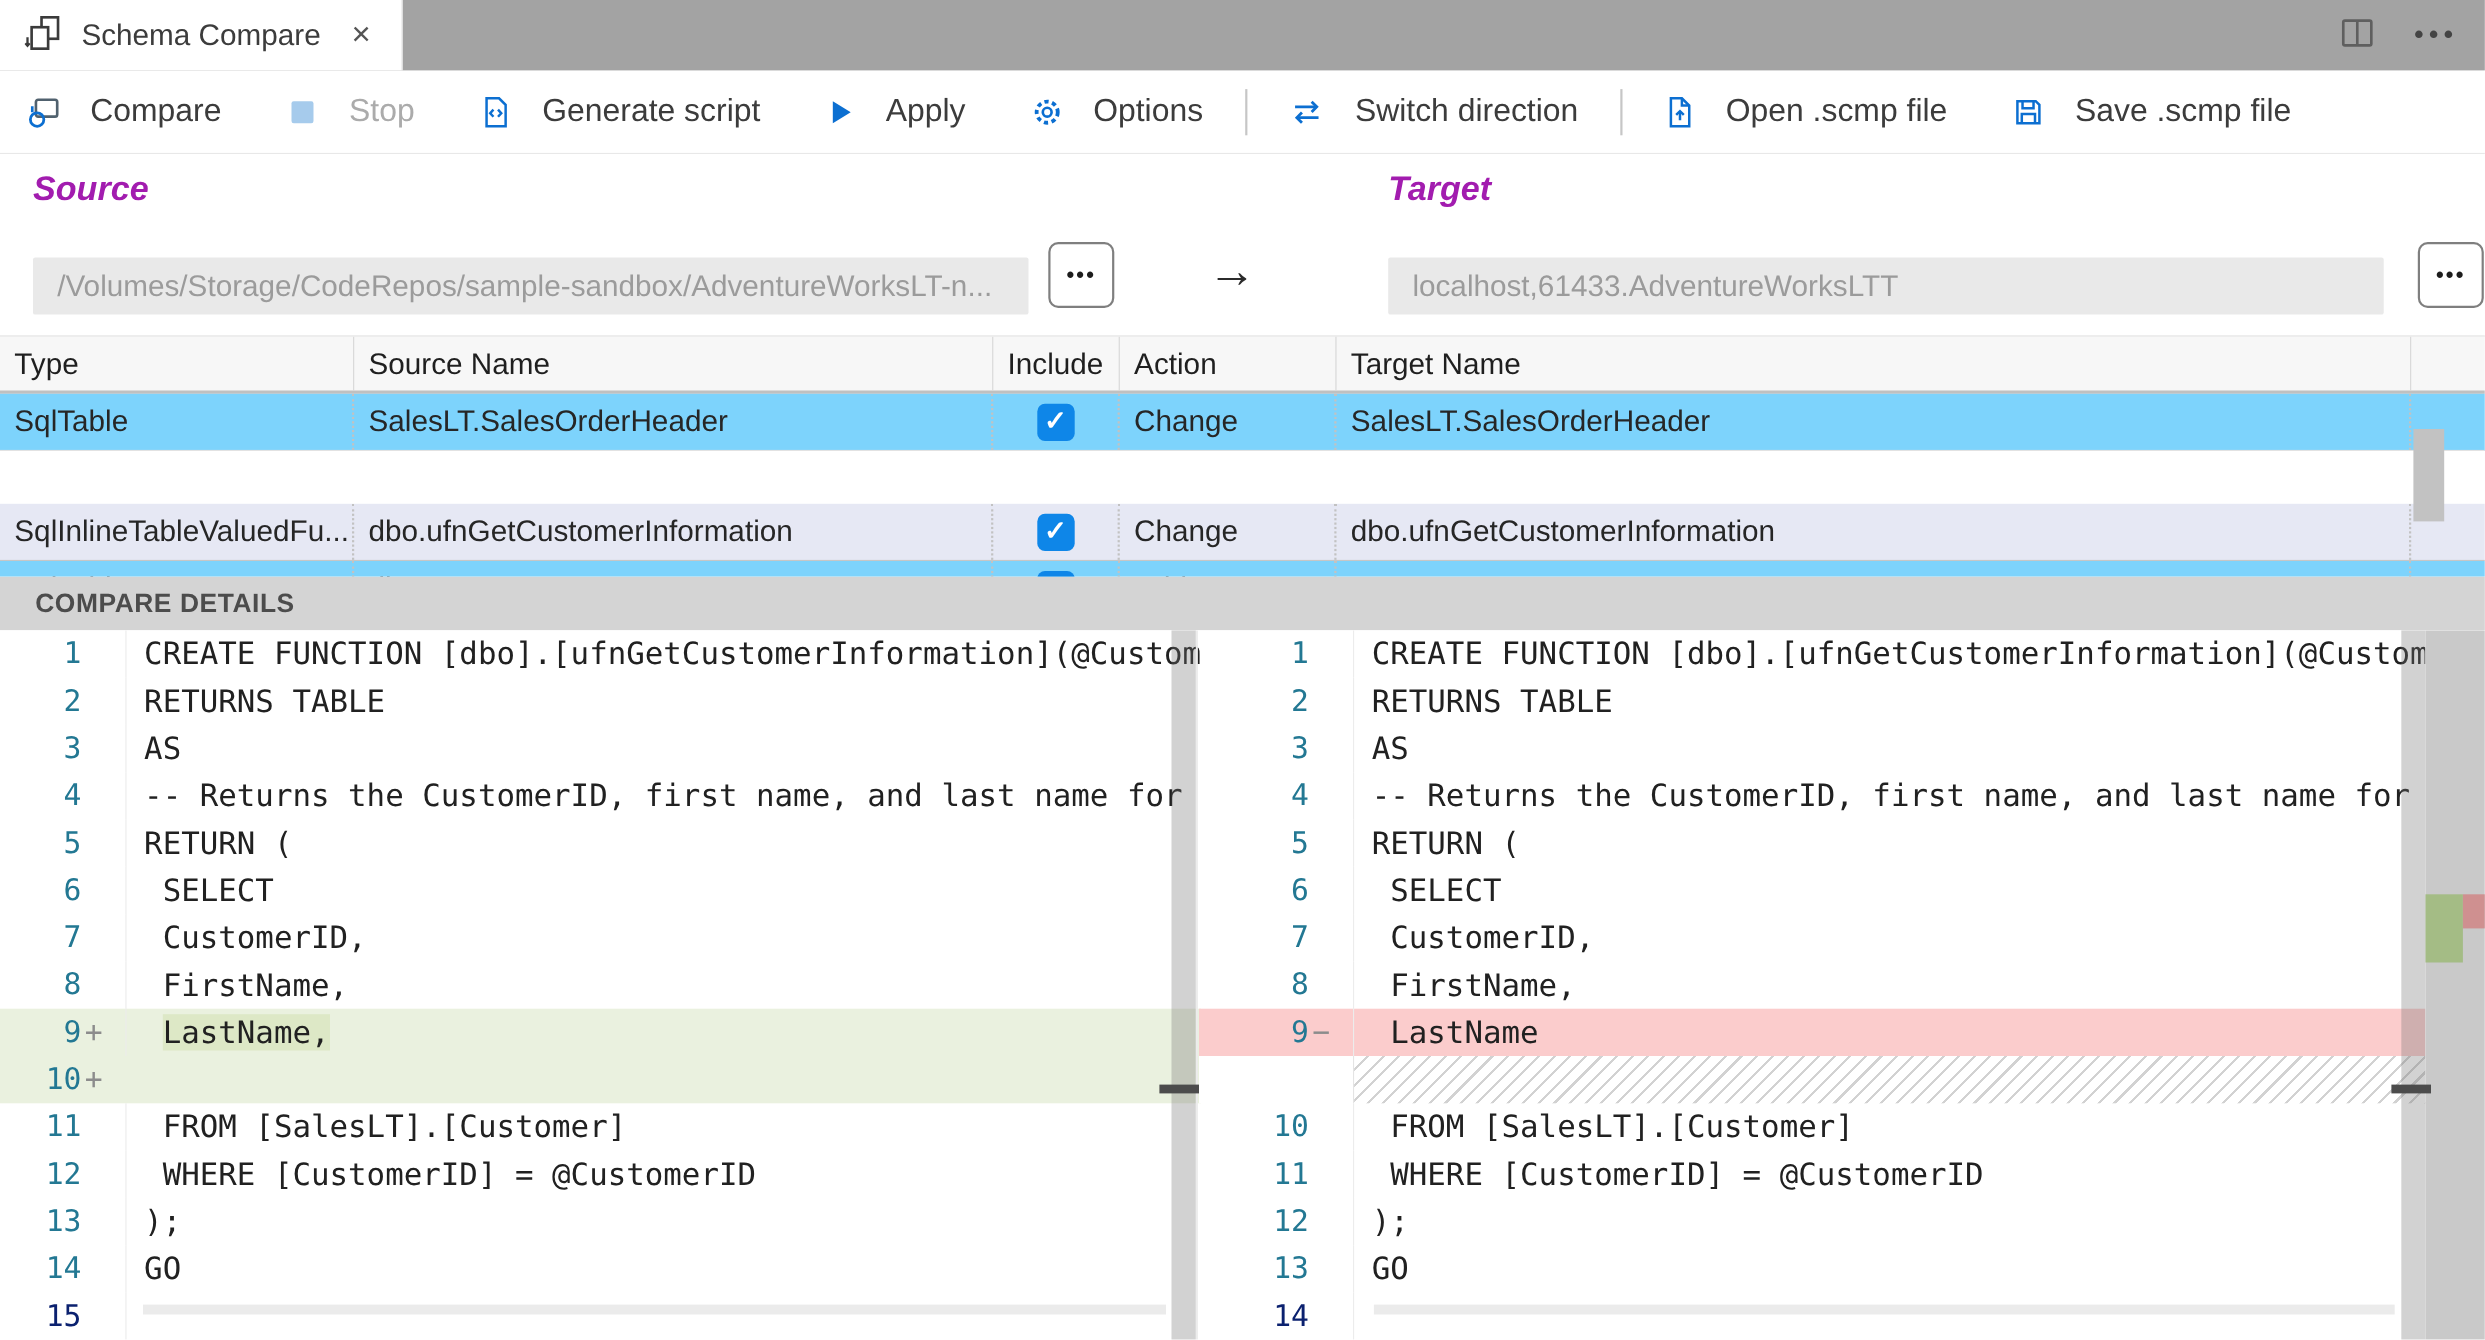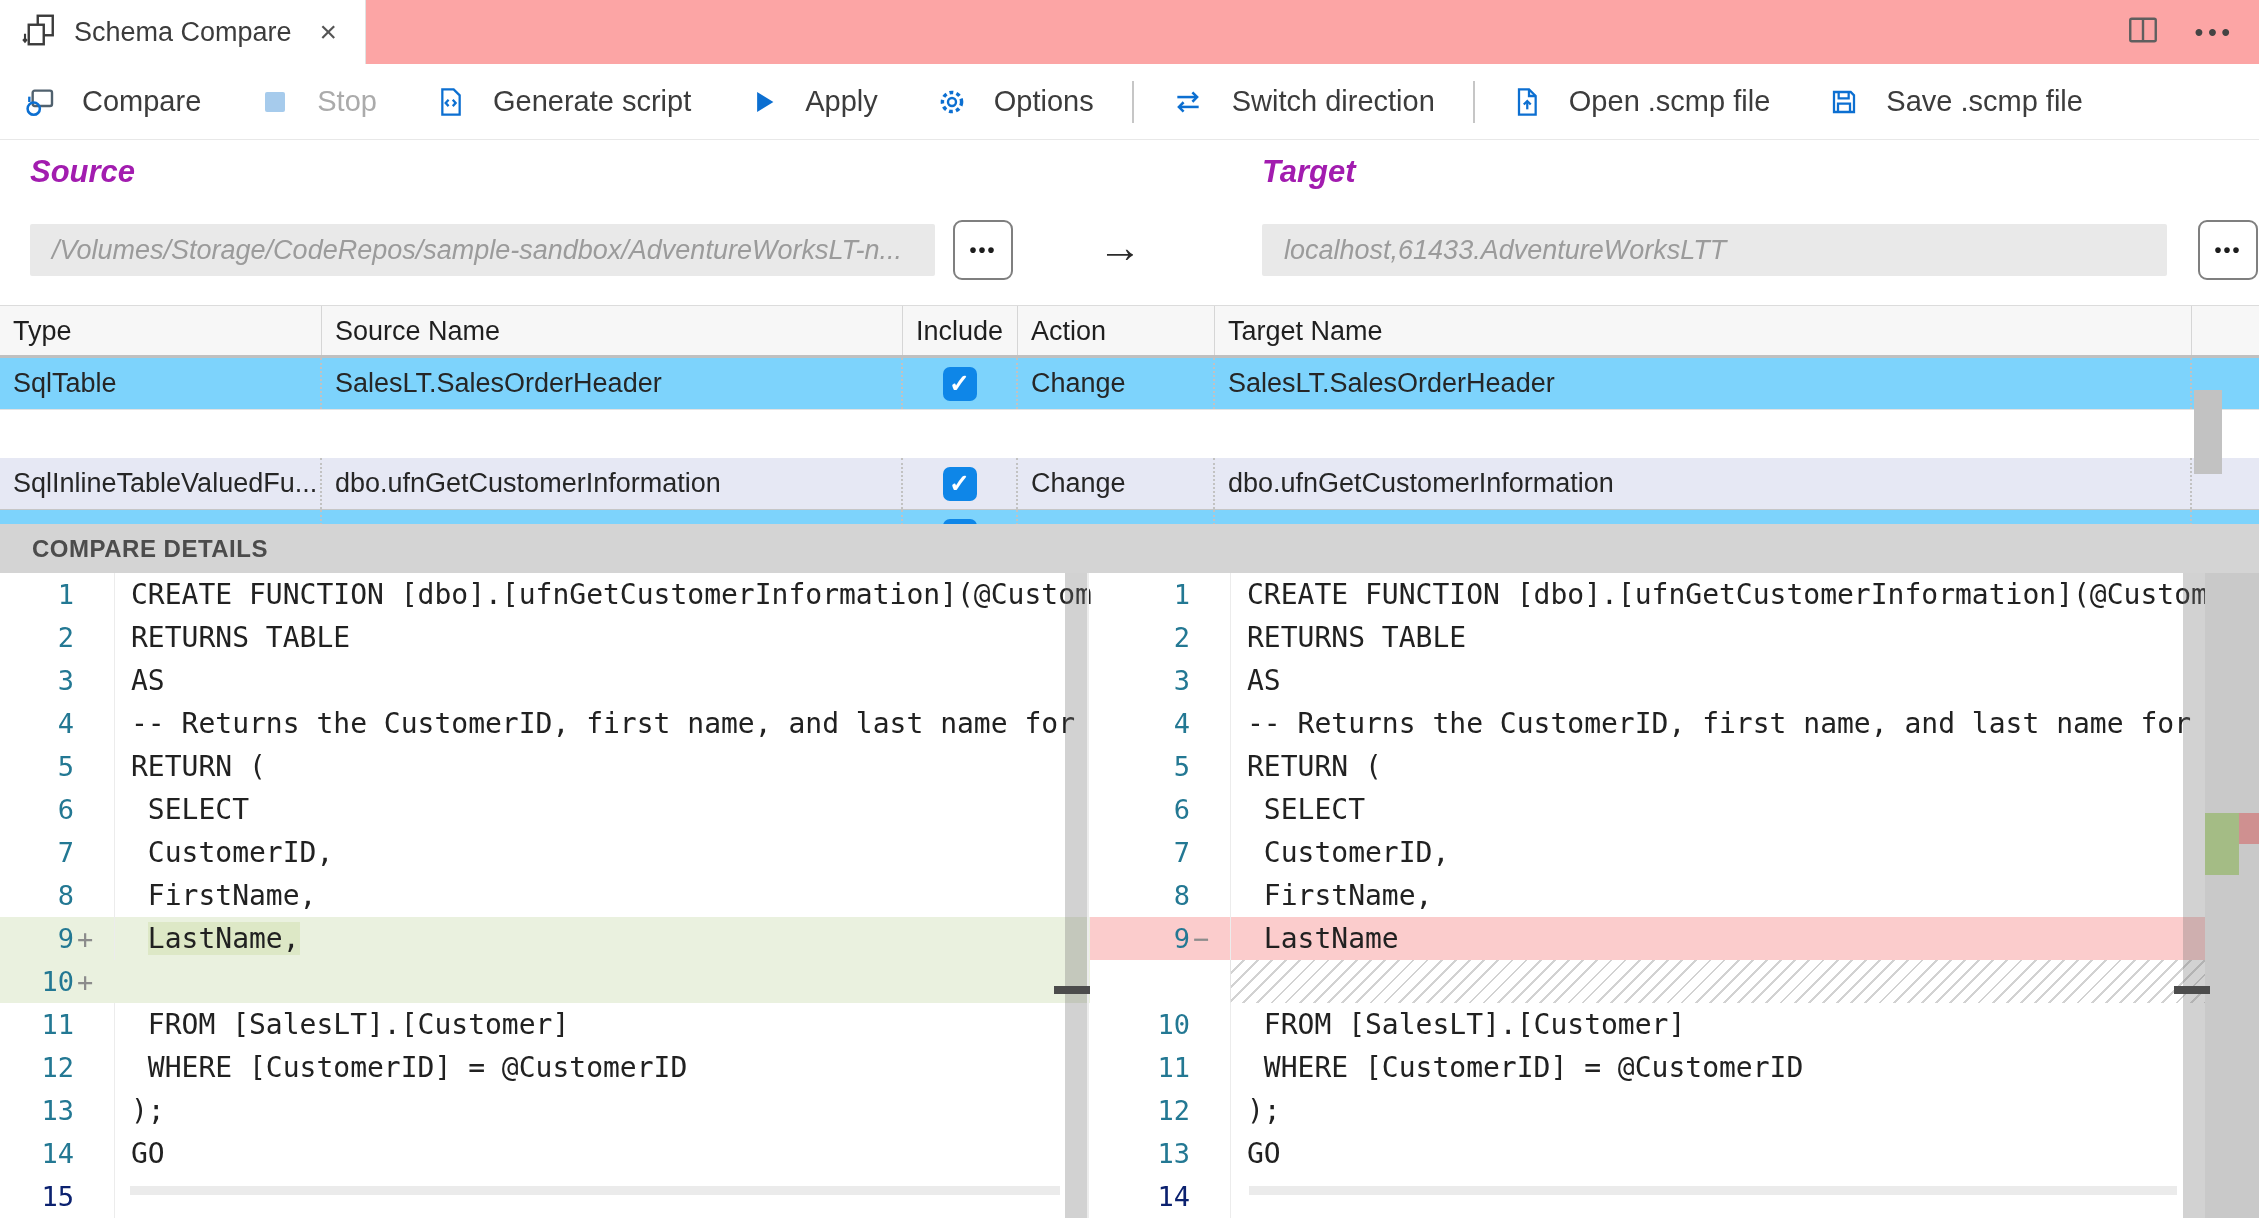--- a/index.html
+++ b/index.html
@@ -1,43 +1,43 @@
 <!DOCTYPE html>
 <html><head>
 <meta charset="utf-8">
 <style>
   * { margin:0; padding:0; box-sizing:border-box; }
   html,body { width:2259px; height:1218px; overflow:hidden; background:#fff;
     font-family:"Liberation Sans", sans-serif; }
   #app { position:relative; width:2259px; height:1218px; }
 
   
-  .tabbar { position:relative; height:64px; background:#fca5a5; display:flex; }
+  .tabbar { position:relative; height:64px; background:#a3a3a3; display:flex; }
   .tab { display:flex; align-items:center; gap:16px; background:#fff; padding:0 28px 0 22px;
          border-right:1px solid #e2e2e2; cursor:pointer; }
   .tab-title { font-size:27px; color:#3c3c3c; white-space:nowrap; }
   .tab-close { font-size:30px; color:#555; margin-left:12px; line-height:1; cursor:pointer; }
   .win-actions { position:absolute; right:24px; top:0; height:64px; display:flex; align-items:center; gap:34px; }
   .more-dots { font-size:24px; color:#444; letter-spacing:5px; font-weight:bold; cursor:pointer; }
 
   
   .toolbar { height:76px; background:#fff; border-bottom:1px solid #e8e8e8;
              display:flex; align-items:center; padding-left:24px; }
   .tb-item { display:flex; align-items:center; gap:26px; margin-right:58px;
              font-size:29px; color:#3c3c3c; cursor:pointer; white-space:nowrap; }
   .tb-item.disabled { color:#ababab; cursor:default; }
   .tb-item svg { display:block; }
   .tb-sep { width:2px; height:42px; background:#c6c6c6; margin:0 36px 0 -20px; }
 
   
   .conn { position:relative; height:165px; background:#fff; }
   .conn-label { position:absolute; top:14px; font-size:31px; font-weight:bold; color:#a21caf;font-style:italic; }
-  .conn-input { position:absolute; top:84px; height:52px; background:#e9e9e9; border-radius:2px;
+  .conn-input { position:absolute; top:94px; height:52px; background:#e9e9e9; border-radius:2px;
                 font-size:27px; color:#9b9b9b; line-height:52px; padding:0 22px;
-                white-space:nowrap; overflow:hidden;font-style:italic; }
+                white-space:nowrap; overflow:hidden; }
   .conn-more { position:absolute; top:80px; width:60px; height:60px; background:#fff;
                border:2px solid #7f7f7f; border-radius:9px; display:flex; align-items:center;
                justify-content:center; cursor:pointer; font-size:20px; letter-spacing:2px;
                color:#1d1d1d; font-weight:bold; }
   .dir-arrow { position:absolute; top:82px; font-size:44px; color:#2b2b2b; }
 
   
   .grid { position:relative; height:219px; border-top:1px solid #dcdcdc; overflow:hidden; background:#fff; }
   .g-head { display:flex; height:52px; background:#f7f7f7; border-bottom:3px solid #c0c0c0; }
   .g-head .cell { font-size:27px; color:#1f1f1f; line-height:50px; padding-left:13px;

